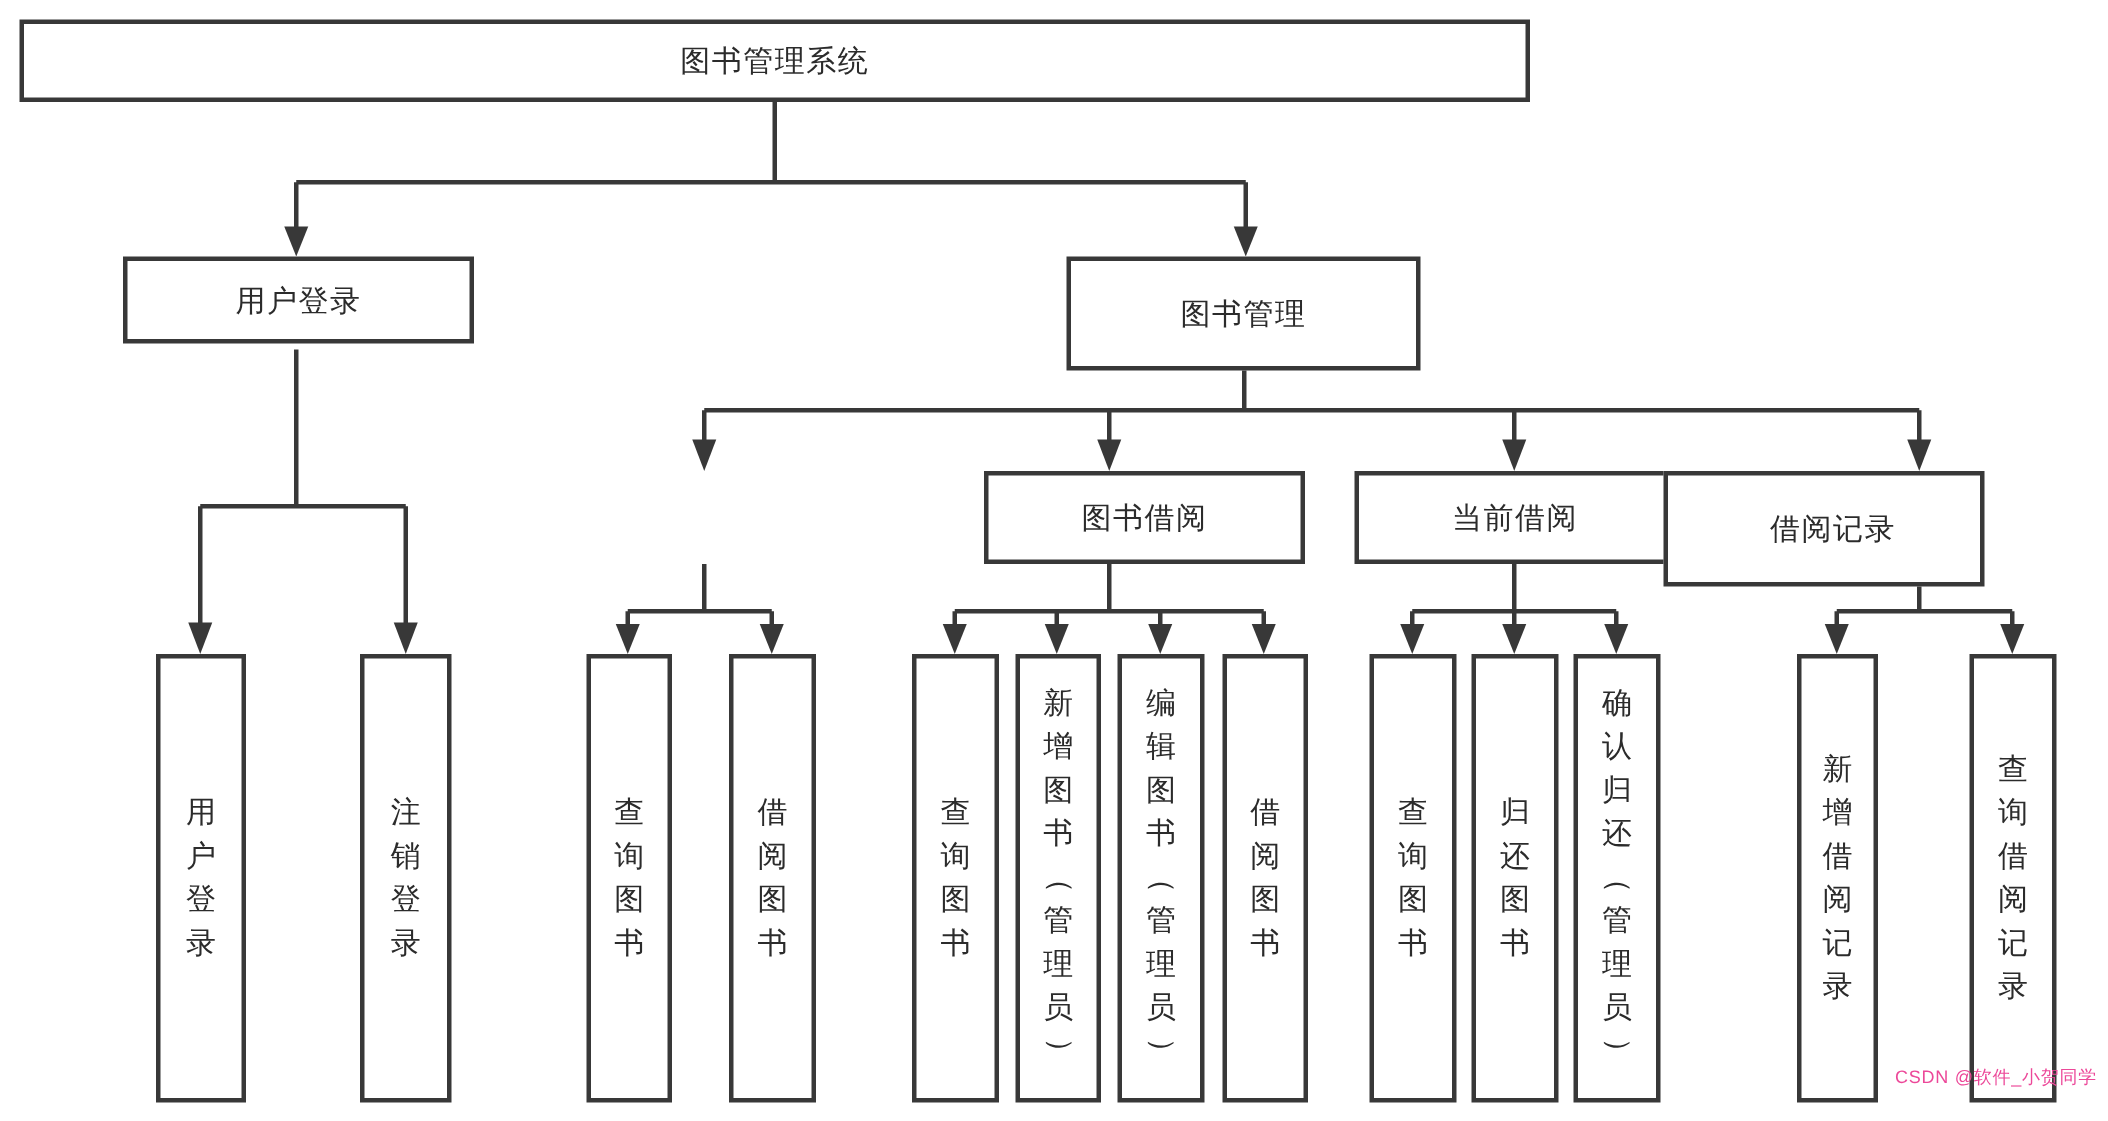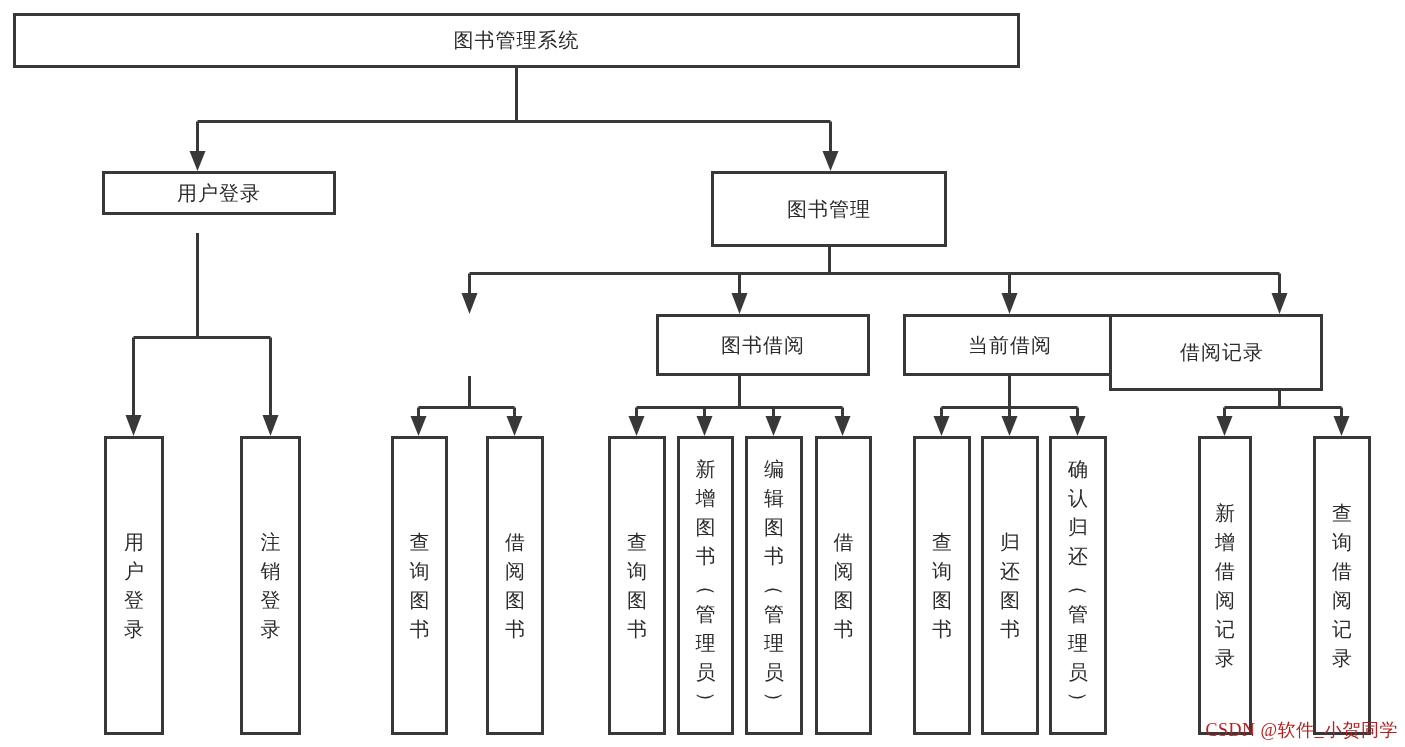--- a/index.html
+++ b/index.html
@@ -1,32 +1,32 @@
 <!DOCTYPE html>
 <html><head>
 <meta charset="utf-8">
 <style>
   html,body{margin:0;padding:0;background:#fff;}
   .stage{
     position:relative;width:1405px;height:747px;background:#ffffff;
-    font-family:Liberation Serif, serif;overflow:hidden;
+    font-family:Liberation Sans, sans-serif;overflow:hidden;
   }
   .box{
     position:absolute;box-sizing:border-box;background:#ffffff;
     border:3px solid #383838;color:#2b2b2b;
     display:flex;align-items:center;justify-content:center;
     font-size:20px;letter-spacing:1px;z-index:2;
   }
   .vbox{flex-direction:column;letter-spacing:0;padding:4px 0;}
   .vchar{display:block;line-height:29px;height:29px;text-align:center;font-size:20px;}
   .vrot{transform:rotate(90deg);}
   svg.connectors{position:absolute;left:0;top:0;z-index:1;}
   .watermark{
-    position:absolute;right:7px;bottom:5px;z-index:3;
-    font-size:18px;color:#b91c1c;letter-spacing:0.5px;white-space:nowrap;
+    position:absolute;right:7px;bottom:20px;z-index:3;
+    font-size:12px;color:#ec4899;letter-spacing:0.5px;white-space:nowrap;
   }
 </style>
 </head>
 <body>
 
 <div class="stage">
 
   <svg class="connectors" width="1405" height="747" viewBox="0 0 1405 747" xmlns="http://www.w3.org/2000/svg">
     <g stroke="#383838" stroke-width="3" fill="none">
 
@@ -62,21 +62,21 @@
       <polygon points="933.5,416 949.5,416 941.5,436"></polygon>
       <polygon points="1001.5,416 1017.5,416 1009.5,436"></polygon>
       <polygon points="1069.5,416 1085.5,416 1077.5,436"></polygon>
       <polygon points="1216.5,416 1232.5,416 1224.5,436"></polygon>
       <polygon points="1333.5,416 1349.5,416 1341.5,436"></polygon>
     </g>
   </svg>
 
   <div class="box" style="left:13px;top:13px;width:1007px;height:55px;">图书管理系统</div>
 
-  <div class="box" style="left:82px;top:171px;width:234px;height:44px;margin-left:20px;">用户登录</div>
+  <div class="box" style="left:82px;top:171px;width:234px;height:58px;">用户登录</div>
   <div class="box" style="left:711px;top:171px;width:236px;height:76px;text-align:right;">图书管理</div>
 
   <div class="box" style="left:656px;top:314px;width:214px;height:62px;">图书借阅</div>
   <div class="box" style="left:903px;top:314px;width:214px;height:62px;">当前借阅</div>
   <div class="box" style="left:1109px;top:314px;width:214px;height:77px;padding-left:12px;">借阅记录</div>
 
   <div class="box vbox" style="left:104px;top:436px;width:60px;height:299px;">
       <span class="vchar">用</span>
       <span class="vchar">户</span>
       <span class="vchar">登</span>

